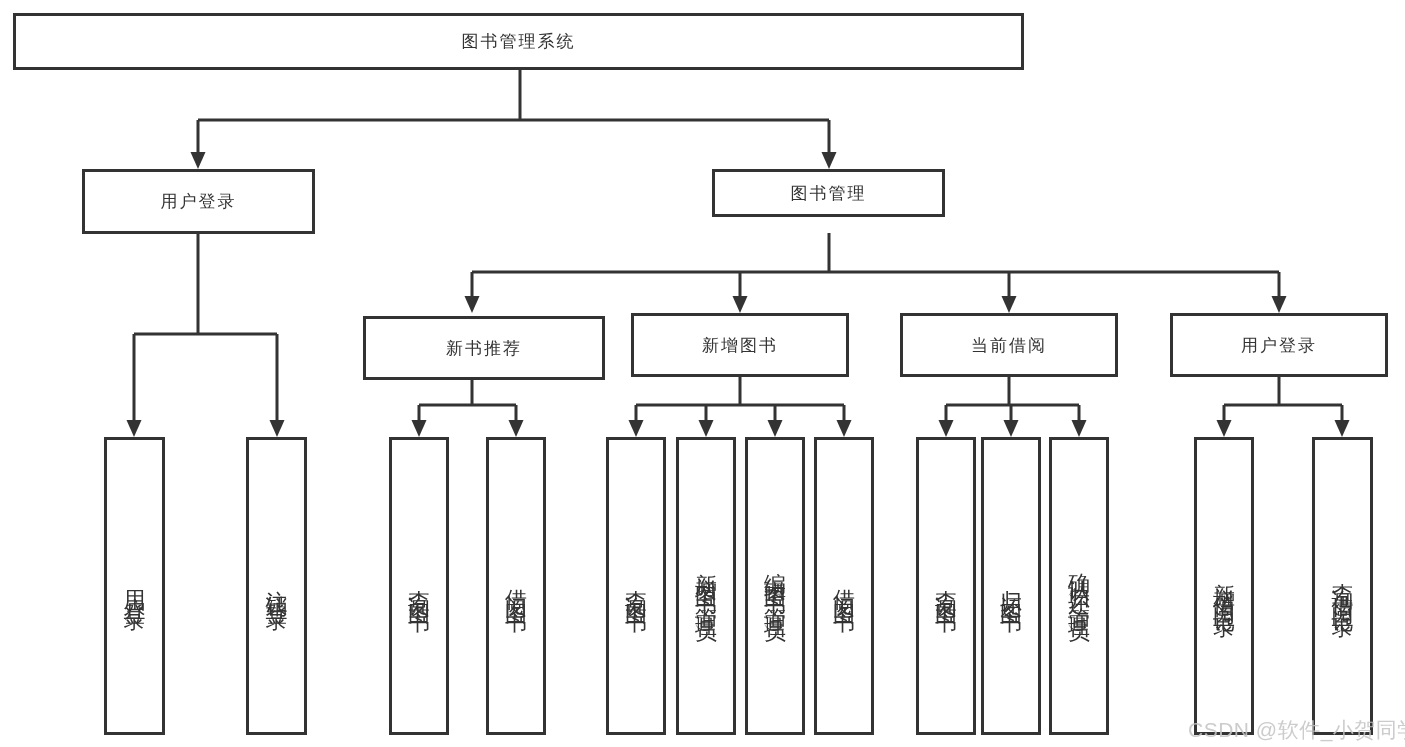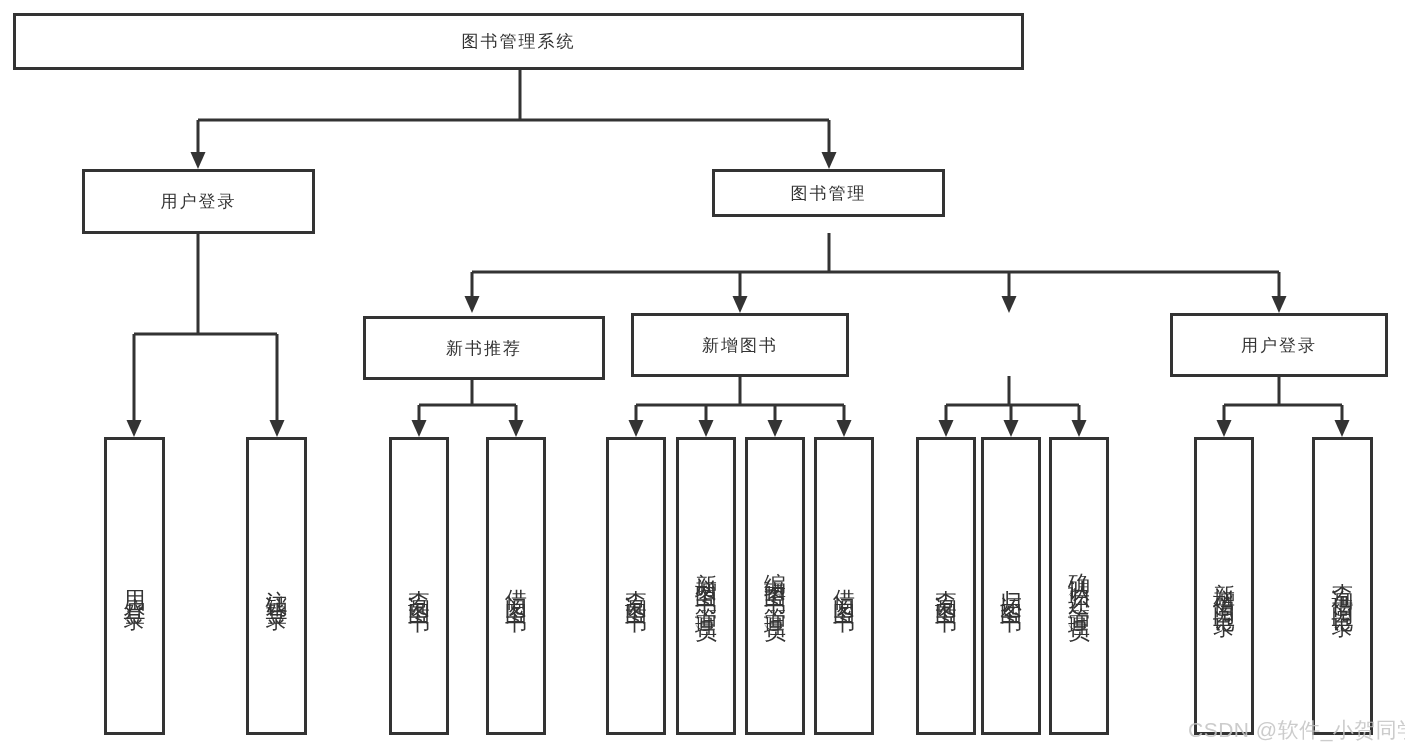--- a/index.html
+++ b/index.html
@@ -107,20 +107,23 @@
   <div class="box" style="left:712px; top:169px; width:233px; height:48px">
     <span class="htext">图书管理</span>
   </div>
 
   <div class="box" style="left:363px; top:316px; width:242px; height:64px">
     <span class="htext">新书推荐</span>
   </div>
   <div class="box" style="left:631px; top:313px; width:218px; height:64px">
     <span class="htext">新增图书</span>
   </div>
+  <div class="box" style="left:900px; top:313px; width:218px; height:64px">
+    <span class="htext">当前借阅</span>
+  </div>
   <div class="box" style="left:1170px; top:313px; width:218px; height:64px">
     <span class="htext">用户登录</span>
   </div>
 
   <div class="box" style="left:104px; top:437px; width:61px; height:298px">
     <span class="vtext">用户登录</span>
   </div>
   <div class="box" style="left:246px; top:437px; width:61px; height:298px">
     <span class="vtext">注销登录</span>
   </div>

